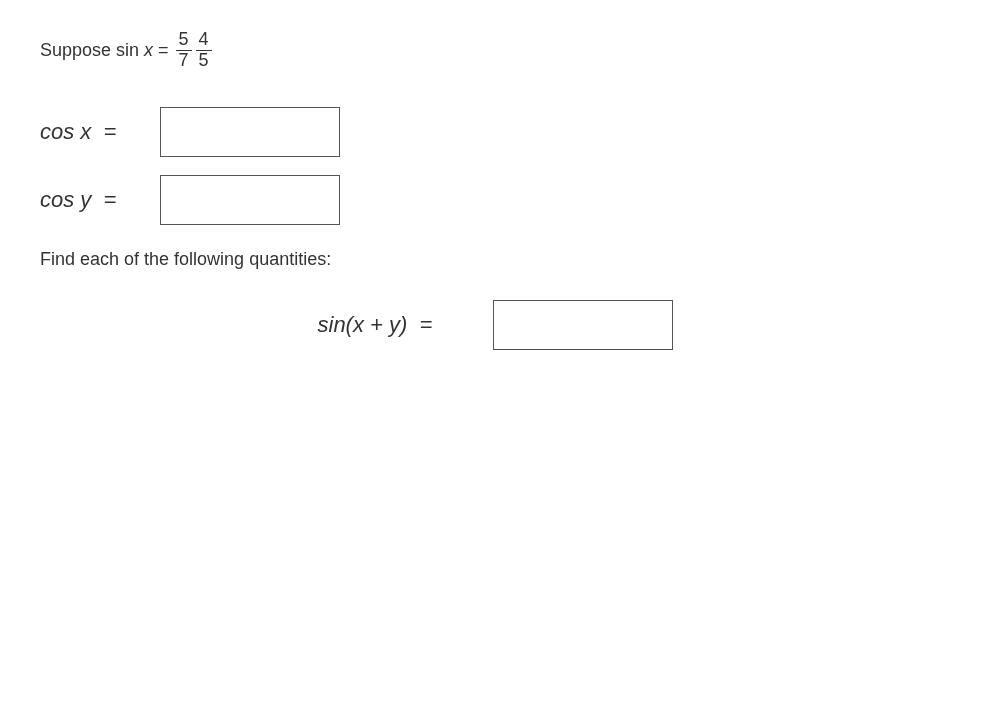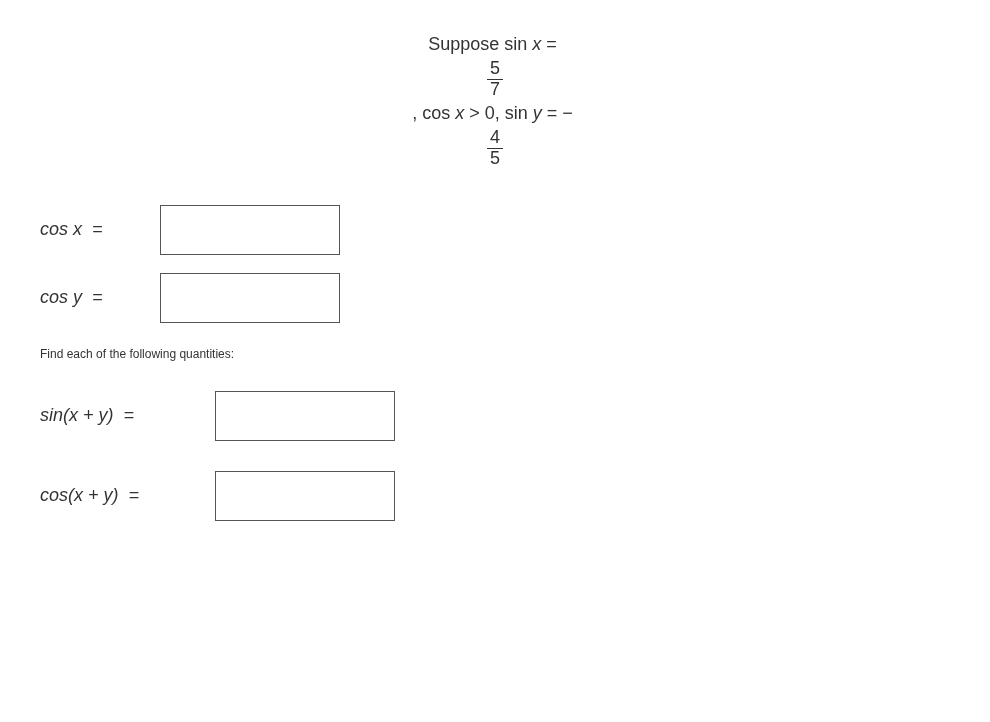--- a/index.html
+++ b/index.html
@@ -19,21 +19,20 @@
     }
 
     .problem-statement {
       display: flex;
       align-items: center;
       flex-wrap: wrap;
       gap: 0;
       margin-bottom: 36px;
       font-size: 18px;
       line-height: 1.6;
-      flex-direction: column;
     }
 
     .fraction {
       display: inline-flex;
       flex-direction: column;
       align-items: center;
       vertical-align: middle;
       margin: 0 2px;
       font-size: 18px;
       line-height: 1.1;
@@ -52,63 +51,63 @@
       font-size: 18px;
     }
 
     .input-row {
       display: flex;
       align-items: center;
       margin-bottom: 18px;
     }
 
     .input-label {
-      font-size: 18px;
+      font-size: 22px;
       min-width: 120px;
       font-style: italic;
     }
 
     .answer-box {
       width: 180px;
       height: 50px;
       border: 1.5px solid #555;
       background: #fff;
       font-size: 18px;
       padding: 4px 8px;
       outline: none;
     }
 
     .section-label {
-      font-size: 12px;
+      font-size: 18px;
       margin-bottom: 30px;
       margin-top: 10px;
     }
 
     .quantities-section {
       margin-top: 10px;
     }
 
     .quantities-section .input-row {
       margin-bottom: 30px;
+      justify-content: center;
     }
 
     .italic {
       font-style: italic;
     }
   </style>
 </head>
 <body>
 
 <div class="problem-statement">
   <span>Suppose sin&nbsp;<span class="italic">x</span>&nbsp;=&nbsp;</span>
   <span class="fraction">
     <span class="numerator">5</span>
     <span class="denominator">7</span>
   </span>
-  <span>,&nbsp;cos&nbsp;<span class="italic">x</span>&nbsp;&gt; 0, sin&nbsp;<span class="italic">y</span>&nbsp;=&nbsp;−&nbsp;</span>
   <span class="fraction">
     <span class="numerator">4</span>
     <span class="denominator">5</span>
   </span>
 </div>
 
 <div class="input-row">
   <span class="input-label">cos <span class="italic">x</span>&nbsp;&nbsp;=</span>
   <input type="text" class="answer-box" aria-label="cos x" placeholder="" style="">
 </div>
@@ -120,19 +119,15 @@
 
 <div class="section-label" style="margin-top: 24px;">Find each of the following quantities:</div>
 
 <div class="quantities-section">
 
   <div class="input-row">
     <span class="input-label" style="min-width:175px;">sin(<span class="italic">x</span>&nbsp;+&nbsp;<span class="italic">y</span>)&nbsp;&nbsp;=</span>
     <input type="text" class="answer-box" aria-label="sin(x+y)" style="">
   </div>
 
-  <div class="input-row">
-    <span class="input-label" style="min-width:175px;">cos(<span class="italic">x</span>&nbsp;+&nbsp;<span class="italic">y</span>)&nbsp;&nbsp;=</span>
-    <input type="text" class="answer-box" aria-label="cos(x+y)" style="">
-  </div>
 
 
 </div>
 
 </body></html>

